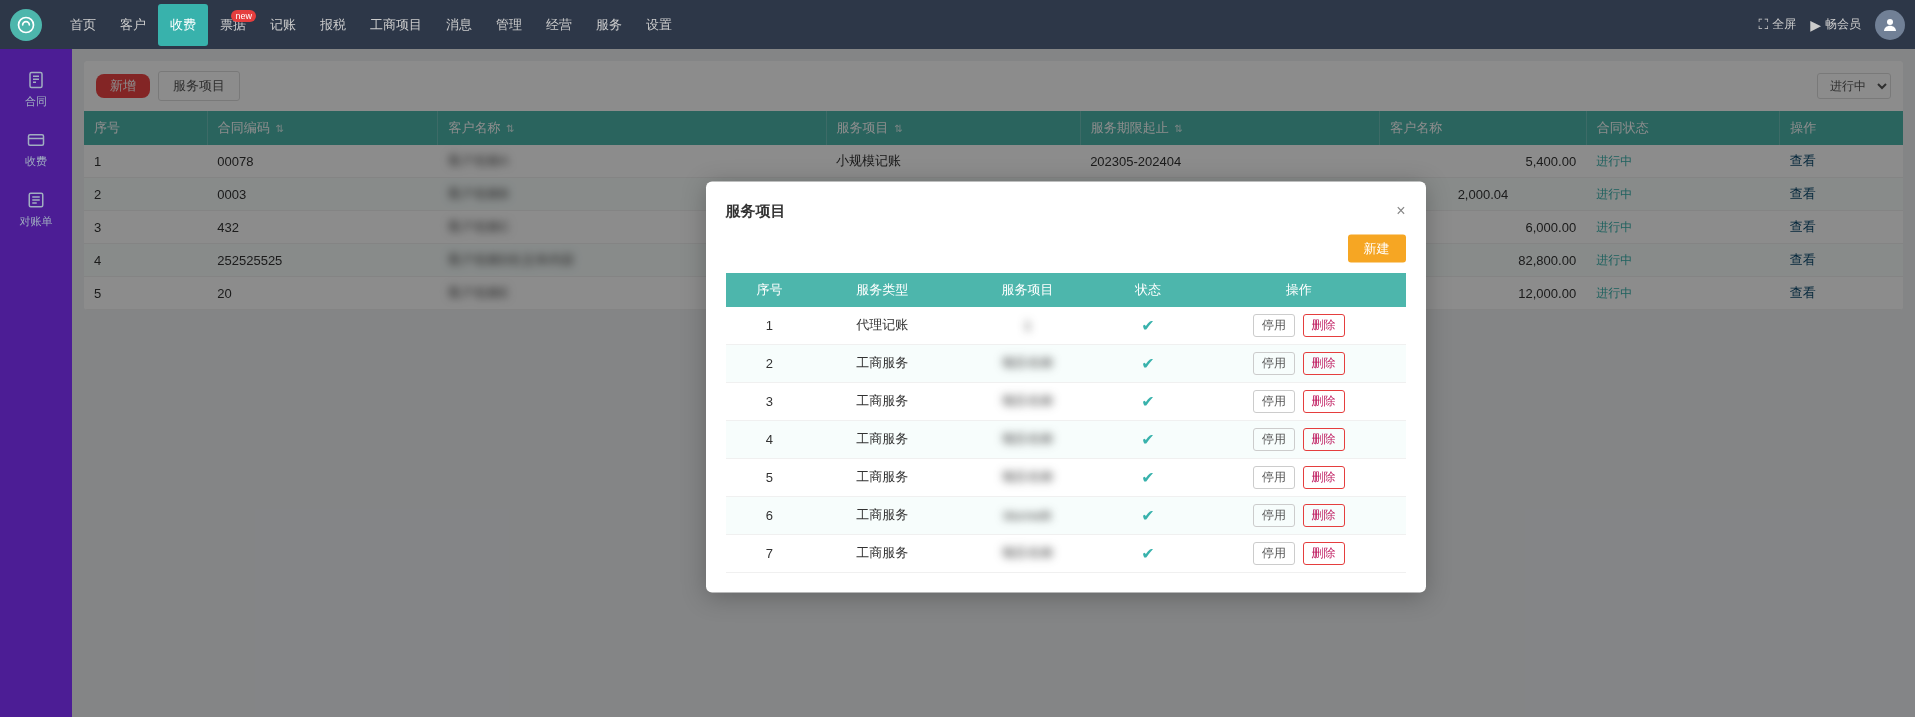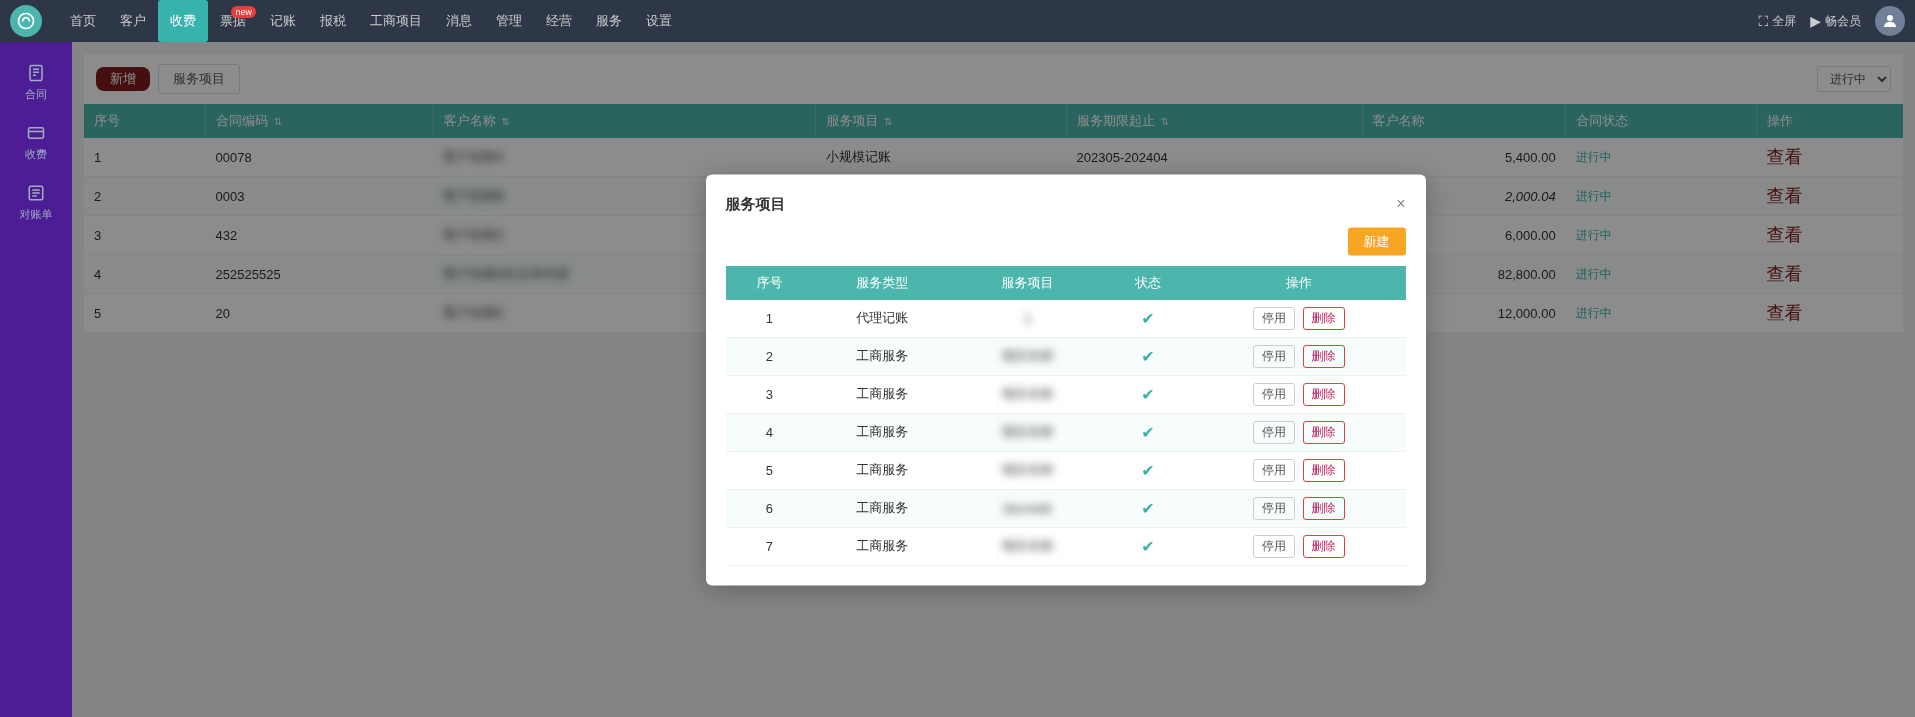--- a/index.html
+++ b/index.html
@@ -1,21 +1,21 @@
 <!DOCTYPE html>
 <html><head>
   <meta charset="utf-8">
   <style>
     * { box-sizing: border-box; margin: 0; padding: 0; }
     body { font-family: "Microsoft YaHei", "PingFang SC", sans-serif; font-size: 13px; background: #f0f2f5; }
 
     
     .top-nav {
       display: flex; align-items: center;
-      background: #2d3748; height: 42px;
+      background: #2d3748; height: 49px;
       padding: 0 10px; position: relative;
     }
     .top-nav .logo {
       width: 32px; height: 32px; border-radius: 50%;
       background: #4db6ac; display: flex; align-items: center; justify-content: center;
       margin-right: 16px; flex-shrink: 0;
     }
     .top-nav .logo svg { width: 20px; height: 20px; }
     .nav-item {
       color: #ccc; padding: 0 12px; height: 42px;
@@ -63,21 +63,21 @@
     .contract-section {
       background: #fff; border-radius: 4px; overflow: hidden;
     }
 
     
     .toolbar {
       display: flex; align-items: center; gap: 8px; padding: 10px 12px;
       background: #fff;
     }
     .btn-new-orange {
-      background: #7f1d1d; color: #fff; border: none;
+      background: #ef4444; color: #fff; border: none;
       padding: 3px 14px; border-radius: 8px; cursor: pointer; font-size: 13px;
     }
     .btn-service {
       background: transparent; border: 1px solid #ddd;
       padding: 5px 14px; border-radius: 3px; cursor: pointer; font-size: 13px; color: #555;
     }
     .toolbar-right {
       margin-left: auto; display: flex; align-items: center; gap: 6px;
     }
     .status-select {
@@ -105,21 +105,21 @@
     }
     .data-table thead th:last-child { border-right: none; }
     .data-table tbody tr:nth-child(even) { background: #f7fdfc; }
     .data-table tbody tr:nth-child(odd) { background: #fff; }
     .data-table tbody td {
       padding: 7px 10px; font-size: 13px; color: #333;
       border-bottom: 1px solid #f0f0f0;
     }
     .sort-icon { font-size: 10px; color: rgba(255,255,255,0.8); margin-left: 2px; }
     .status-badge-active { color: #38b2ac; font-size: 12px; }
-    .action-link { color: #7f1d1d; cursor: pointer; font-size: 18px; }
+    .action-link { color: #0c4a6e; cursor: pointer; font-size: 13px; }
     .blurred { filter: blur(4px); user-select: none; }
 
     
     .overlay {
       position: absolute; top: 0; left: 0; right: 0; bottom: 0;
       background: rgba(0,0,0,0.45); z-index: 100;
     }
 
     
     .modal {
@@ -315,21 +315,21 @@
     <td style="text-align:right;">5,400.00</td>
     <td><span class="status-badge-active">进行中</span></td>
     <td><span class="action-link">查看</span></td>
   </tr>
             <tr>
     <td>2</td>
     <td>0003</td>
     <td><span class="blurred">客户名称B</span></td>
     <td>小规模记账</td>
     <td>202305-202404</td>
-    <td style="text-align:right;font-style:italic;">2,000.04</td>
+    <td style="text-align:center;">2,000.04</td>
     <td><span class="status-badge-active">进行中</span></td>
     <td><span class="action-link">查看</span></td>
   </tr>
             <tr>
     <td>3</td>
     <td>432</td>
     <td><span class="blurred">客户名称C</span></td>
     <td>小规模记账</td>
     <td>202305-202404</td>
     <td style="text-align:right;">6,000.00</td>

